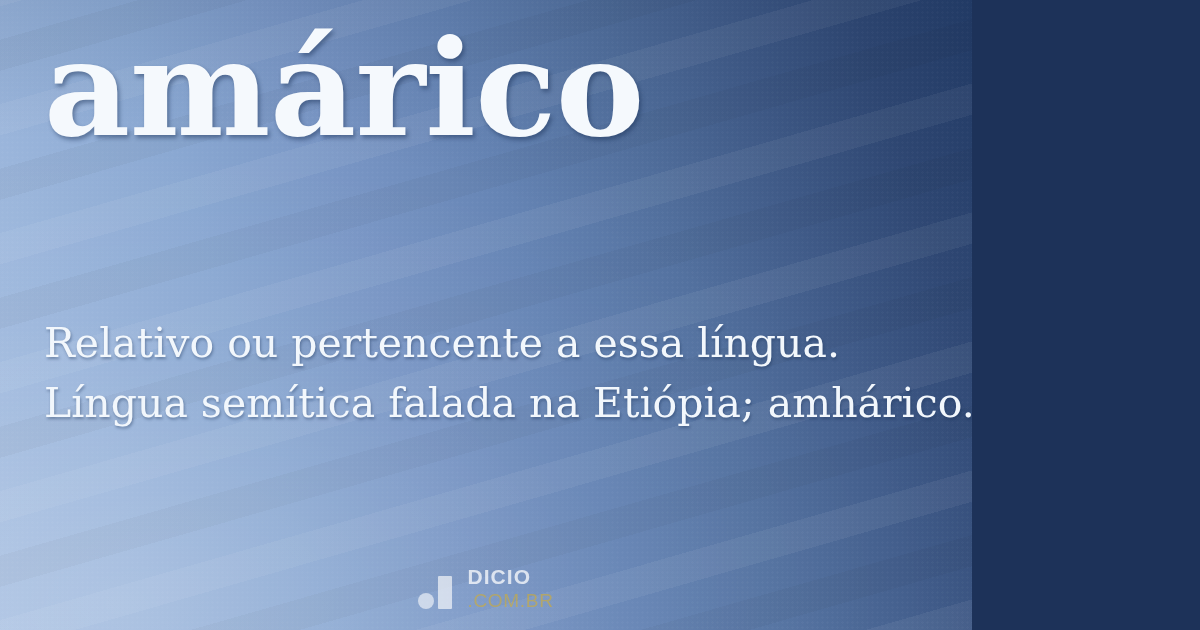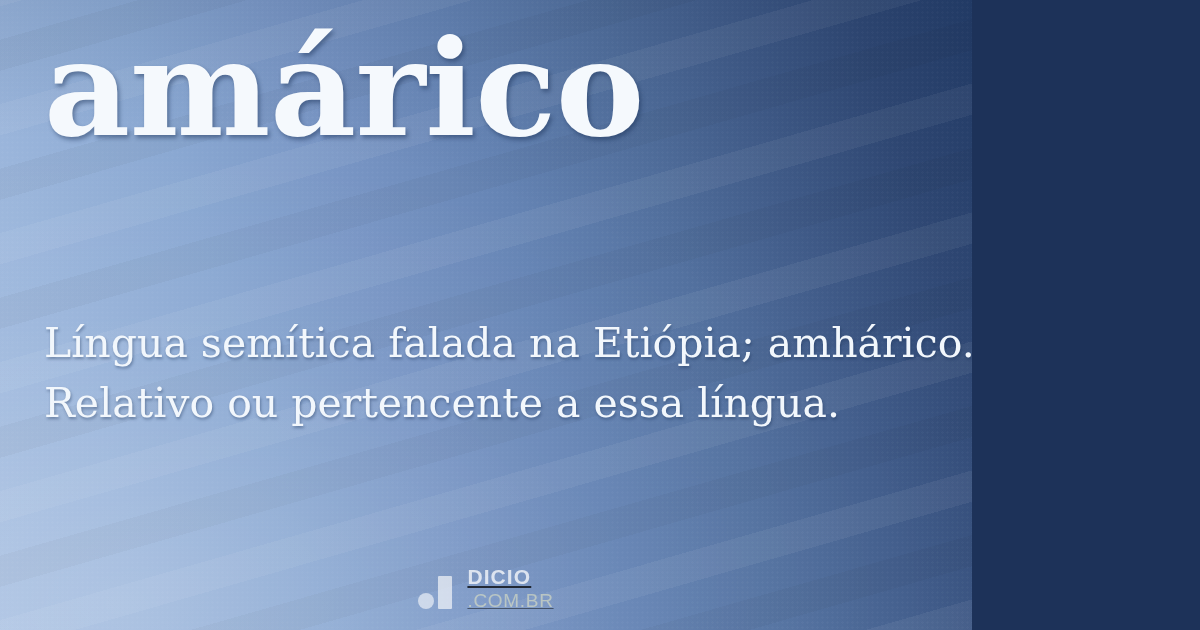--- a/index.html
+++ b/index.html
@@ -150,57 +150,56 @@
     background: #ffffff;
     opacity: 0.80;
   }
 
   .brand-text {
     display: flex;
     flex-direction: column;
     justify-content: flex-start;
     line-height: 1;
     padding-bottom: 1px;
-    text-decoration: underline;
   }
   .brand-name {
     font-family: "Liberation Sans", "DejaVu Sans", sans-serif;
     font-weight: 700;
     font-size: 21px;
     letter-spacing: 1.1px;
     color: #ffffff;
     opacity: 0.92;
   }
   .brand-tld {
     margin-top: 4px;
     font-family: "Liberation Sans", "DejaVu Sans", sans-serif;
     font-weight: 400;
     font-size: 19px;
     letter-spacing: 0.7px;
-    color: #fef9c3;
+    color: #eab308;
     opacity: 0.58;
   }
 </style>
 </head>
 <body>
 
 <div id="card">
 
   <div class="bg-base"></div>
   <div class="bg-stripes"></div>
   <div class="bg-dots"></div>
   <div class="bg-vignette"></div>
 
   <div class="content">
 
     <h1 class="headword">amárico</h1>
 
     <div class="definitions">
+      <p class="def-line">Relativo ou pertencente a essa língua.</p>
       <p class="def-line">Língua semítica falada na Etiópia; amhárico.</p>
-      <p class="def-line">Relativo ou pertencente a essa língua.</p>
     </div>
 
     <div class="brand">
       <div class="brand-mark">
         <span class="dot"></span>
         <span class="bar"></span>
       </div>
       <div class="brand-text">
         <span class="brand-name">DICIO</span>
         <span class="brand-tld">.COM.BR</span>

